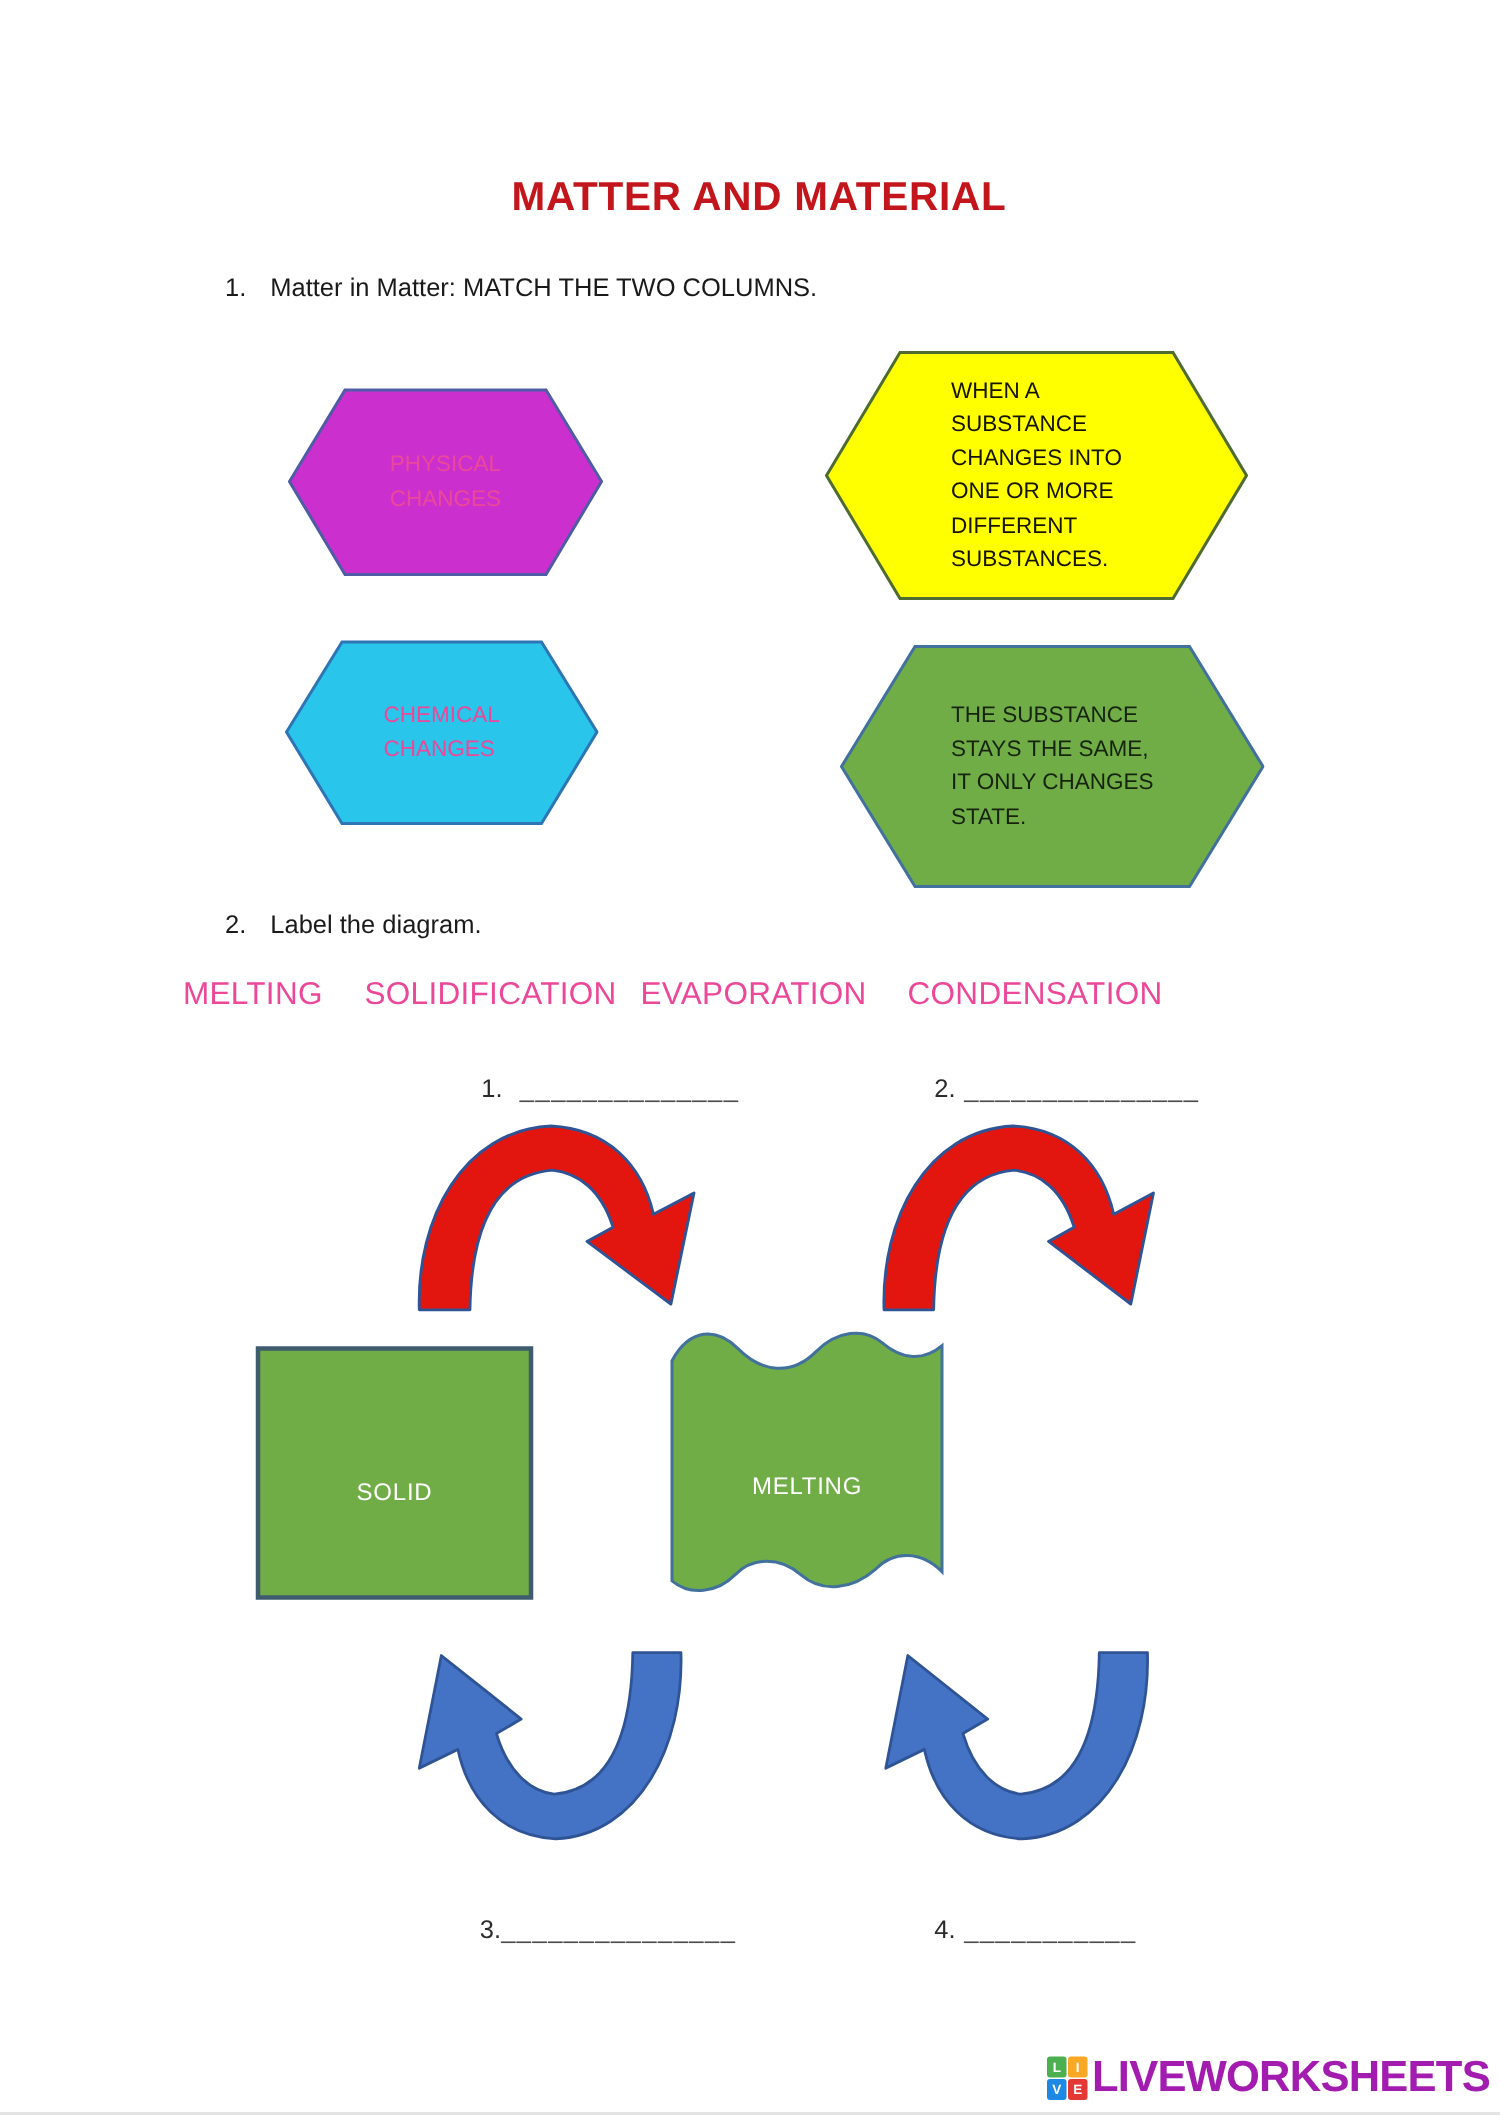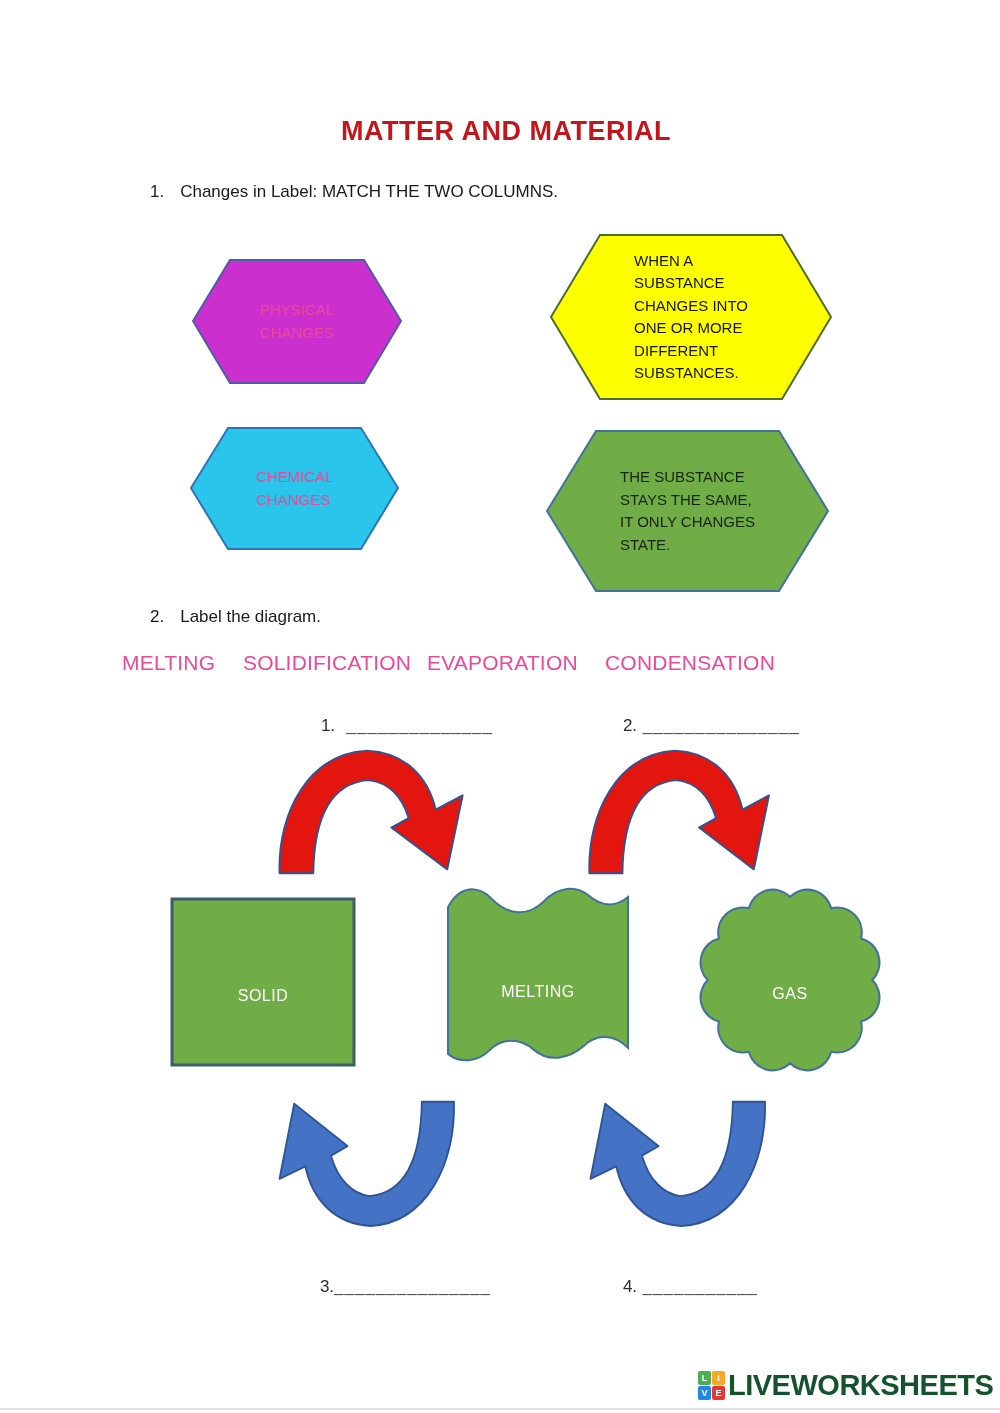--- a/index.html
+++ b/index.html
@@ -40,21 +40,21 @@
     position: absolute; inset: 0;
     display: flex; align-items: center; justify-content: center;
     text-align: left;
     white-space: pre-line;
     font-size: 15px;
     line-height: 1.5;
   }
   .hex-physical   { left: 192px; top: 258px; width: 210px; height: 127px; }
   .hex-def-chem   { left: 550px; top: 233px; width: 282px; height: 168px; }
   .hex-chemical   { left: 190px; top: 426px; width: 209px; height: 125px; }
-  .hex-def-phys   { left: 546px; top: 429px; width: 283px; height: 164px; }
+  .hex-def-phys   { left: 560px; top: 429px; width: 283px; height: 164px; }
   .hex-physical .hex-text, .hex-chemical .hex-text { color: #ec4899; }
   .hex-def-chem .hex-text { color: #141400; }
   .hex-def-phys .hex-text { color: #17240d; }
 
   .word-bank-item {
     top: 651px;
     font-size: 21px;
     font-weight: 500;
     color: #ec4899;
     letter-spacing: 0.2px;
@@ -111,40 +111,40 @@
     color: #ffffff;
     font-size: 9px;
     font-weight: bold;
     border-radius: 2px;
   }
   .sq-l { background: #4CAF50; }
   .sq-i { background: #F9A825; }
   .sq-v { background: #1E88E5; }
   .sq-e { background: #E53935; }
   .brand-text {
-    color: #14532d;
+    color: #a21caf;
     font-size: 29px;
     font-weight: 800;
     letter-spacing: -0.5px;
   }
   .bottom-edge {
     left: 0; top: 1408px; width: 100%; height: 2px;
     background: #d8d8d8; opacity: 0.7;
   }
 </style>
 </head>
 <body>
 
 <div class="page">
 
   <h1 class="abs title">MATTER AND MATERIAL</h1>
 
   <div class="abs q-row q1">
     <span>1.</span>
-    <span>Changes in Label: MATCH THE TWO COLUMNS.</span>
+    <span>Matter in Matter: MATCH THE TWO COLUMNS.</span>
   </div>
 
   <div class="hex hex-physical">
     <svg viewBox="0 0 210 127" preserveAspectRatio="none">
       <polygon points="1,63 38,2 172,2 209,63 172,125 38,125" stroke="#4F5BA6" stroke-width="2" fill="#CB30CE"></polygon>
     </svg>
     <div class="hex-text">PHYSICAL
 CHANGES</div>
   </div>
 
@@ -209,38 +209,20 @@
     <div class="state-label">SOLID</div>
   </div>
 
   <div class="state state-liquid">
     <svg viewBox="0 0 188 192" preserveAspectRatio="none">
       <path d="M 4 26 C 16 4, 34 4, 48 18 C 64 34, 84 36, 100 20 C 114 6, 132 4, 144 14 C 158 26, 172 26, 184 16 L 184 166 C 170 152, 152 152, 140 164 C 124 178, 104 180, 90 168 C 76 156, 58 156, 46 168 C 34 180, 16 182, 4 172 Z" stroke="#41719C" stroke-width="2" fill="#70AD47"></path>
     </svg>
     <div class="state-label">MELTING</div>
   </div>
 
-  <div class="state state-gas">
-    <svg viewBox="0 0 200 200" preserveAspectRatio="none">
-      <path d="M 180 100
-               A 24 24 0 0 1 169 140
-               A 24 24 0 0 1 140 169
-               A 24 24 0 0 1 100 180
-               A 24 24 0 0 1 60 169
-               A 24 24 0 0 1 31 140
-               A 24 24 0 0 1 20 100
-               A 24 24 0 0 1 31 60
-               A 24 24 0 0 1 60 31
-               A 24 24 0 0 1 100 20
-               A 24 24 0 0 1 140 31
-               A 24 24 0 0 1 169 60
-               A 24 24 0 0 1 180 100 Z" stroke="#41719C" stroke-width="2" fill="#70AD47"></path>
-    </svg>
-    <div class="state-label">GAS</div>
-  </div>
 
   <svg class="arrow-svg arrow-blue-3" viewBox="0 0 220 160" preserveAspectRatio="none">
     <path d="M 208 6 C 210 70, 178 132, 117 135 C 78 133, 54 108, 46 73 L 18 86 L 34 8 L 92 52 L 74 62 C 82 88, 98 102, 116 104 C 152 101, 172 70, 173 6 Z" stroke="#2F5496" stroke-width="2" stroke-linejoin="round" fill="#4472C4"></path>
   </svg>
   <svg class="arrow-svg arrow-blue-4" viewBox="0 0 220 160" preserveAspectRatio="none">
     <path d="M 208 6 C 210 70, 178 132, 117 135 C 78 133, 54 108, 46 73 L 18 86 L 34 8 L 92 52 L 74 62 C 82 88, 98 102, 116 104 C 152 101, 172 70, 173 6 Z" stroke="#2F5496" stroke-width="2" stroke-linejoin="round" fill="#4472C4"></path>
   </svg>
 
   <div class="abs blank blank-3">
     <span>3.</span><span class="line">_______________</span>

